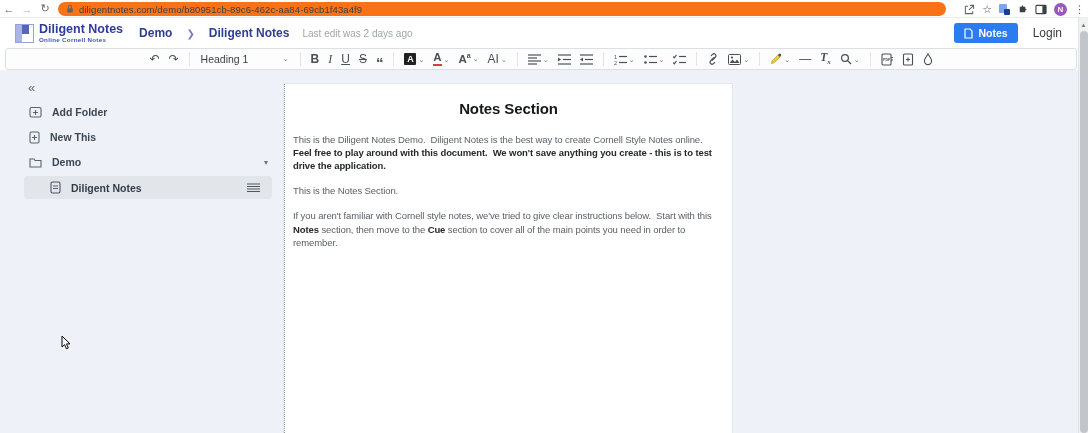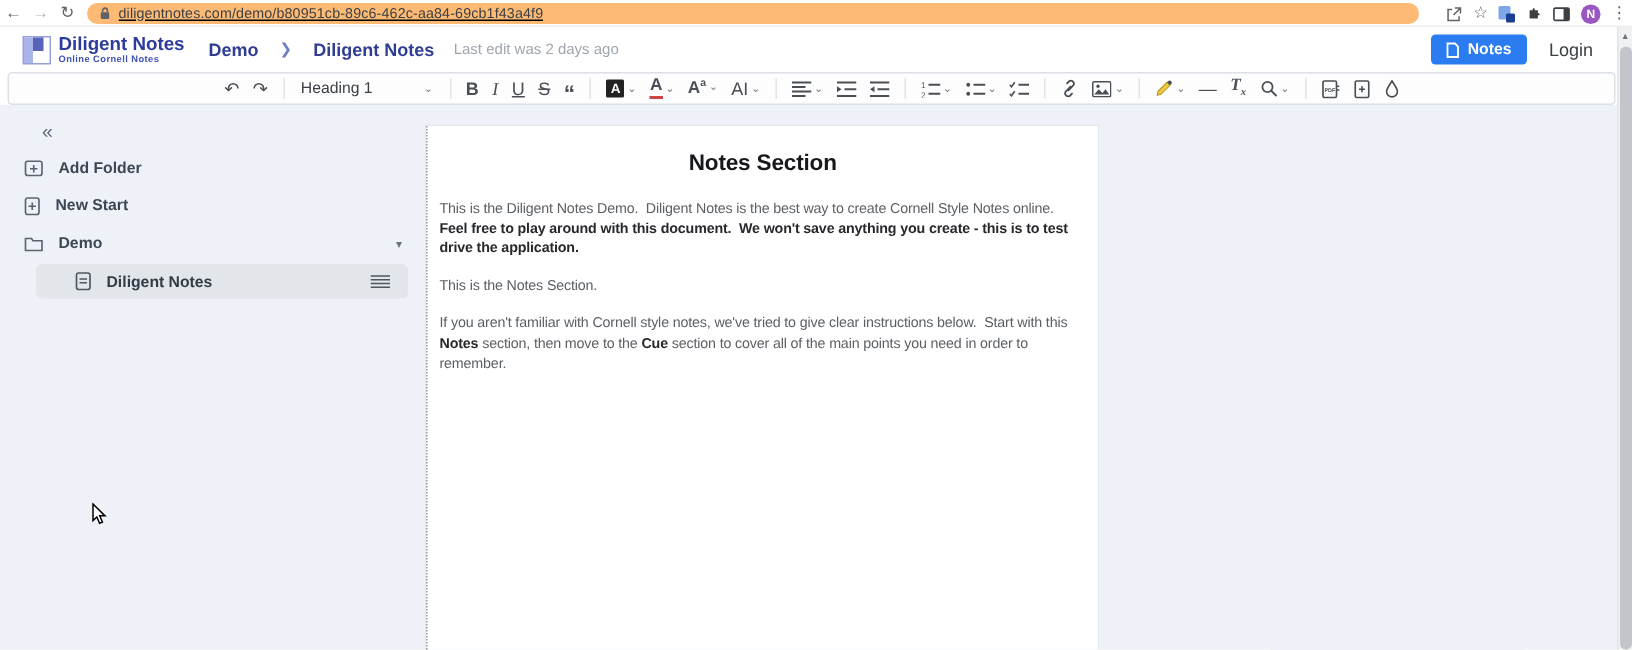--- a/index.html
+++ b/index.html
@@ -5,21 +5,21 @@
   * { margin:0; padding:0; box-sizing:border-box; }
   html,body { width:1088px; height:433px; overflow:hidden;
     font-family:"Liberation Sans", sans-serif; background:#fff; }
 
   
   #chrome { position:absolute; left:0; top:0; width:1088px; height:18px;
     background:#fff; border-bottom:1px solid #ececec; display:flex; align-items:center; }
   .nav-btn { width:18px; text-align:center; font-size:11px; color:#5f6368; cursor:default; }
   .nav-btn.dim { color:#b0b4b9; }
   #urlbar { position:absolute; left:58px; top:2px; width:888px; height:14px;
-    background:#fdba74; border-radius:7px; display:flex; align-items:center; padding:0 8px; gap:5px;text-decoration:underline; }
+    background:#f97316; border-radius:7px; display:flex; align-items:center; padding:0 8px; gap:5px; }
   #urlbar .url-text { font-size:9.5px; color:#3c4043; letter-spacing:.1px;
     white-space:nowrap; overflow:hidden; }
   #chrome-right { position:absolute; right:3px; top:0; height:18px; display:flex;
     align-items:center; gap:7px; }
   .chrome-ic { font-size:11px; color:#5f6368; line-height:1; }
   #ext-main { position:relative; width:11px; height:11px; }
   #ext-main .sq1 { position:absolute; left:0; top:0; width:8px; height:9px; background:#7fa6e8; border-radius:1px; }
   #ext-main .sq2 { position:absolute; right:0; bottom:0; width:6px; height:6px; background:#1a3f8f; border-radius:1px; }
   #avatar { width:13px; height:13px; border-radius:50%; background:var(--avatar-purple,#9a57c1);
     color:#fff; font-size:8px; font-weight:700; display:flex; align-items:center; justify-content:center; }
@@ -68,21 +68,21 @@
   .clearfmt sub { font-size:7px; }
 
   
   #content { position:absolute; left:0; top:70px; width:1078px; height:363px;
     background:var(--content-bg,#eef1f7); }
 
   
   #sidebar { position:absolute; left:0; top:0; width:283px; height:100%; }
   #collapse { position:absolute; left:28px; top:10px; font-size:13px; color:#5f6b7a; cursor:pointer; }
   .sb-row { position:absolute; left:0; width:283px; height:22px; display:flex;
-    align-items:center; padding-left:16px; gap:10px; cursor:pointer; }
+    align-items:center; padding-left:29px; gap:10px; cursor:pointer; }
   .sb-row .lbl { font-size:10.5px; font-weight:600; color:#3e4854; }
   .sb-chev { margin-left:auto; margin-right:15px; font-size:8px; color:#6a7480; }
   #row-selected { position:absolute; left:24px; top:106px; width:248px; height:23px;
     background:var(--selected-row-bg,#e2e6eb); border-radius:4px; display:flex;
     align-items:center; padding-left:26px; gap:10px; cursor:pointer; }
   #row-selected .lbl { font-size:10.5px; font-weight:600; color:#333c46; }
   #row-selected .menu { margin-left:auto; margin-right:12px; }
 
   
   #page { position:absolute; left:283px; top:13px; width:450px; height:350px;
@@ -342,21 +342,21 @@
         <path d="M6.5 4v5M4 6.5h5" stroke="#5a6470" stroke-width="1.1"></path>
       </svg>
       <span class="lbl">Add Folder</span>
     </div>
 
     <div class="sb-row" style="top:56px;">
       <svg width="11" height="13" viewBox="0 0 11 13">
         <rect x="1" y="1" width="9" height="11" rx="1.5" fill="none" stroke="#5a6470" stroke-width="1.1"></rect>
         <path d="M5.5 4v5M3 6.5h5" stroke="#5a6470" stroke-width="1.1"></path>
       </svg>
-      <span class="lbl">New Start</span>
+      <span class="lbl">New This</span>
     </div>
 
     <div class="sb-row" style="top:81px;">
       <svg width="13" height="11" viewBox="0 0 13 11">
         <path d="M1 2h4l1 1.5h6V10H1z" fill="none" stroke="#5a6470" stroke-width="1.1"></path>
       </svg>
       <span class="lbl">Demo</span>
       <span class="sb-chev">▾</span>
     </div>
 

